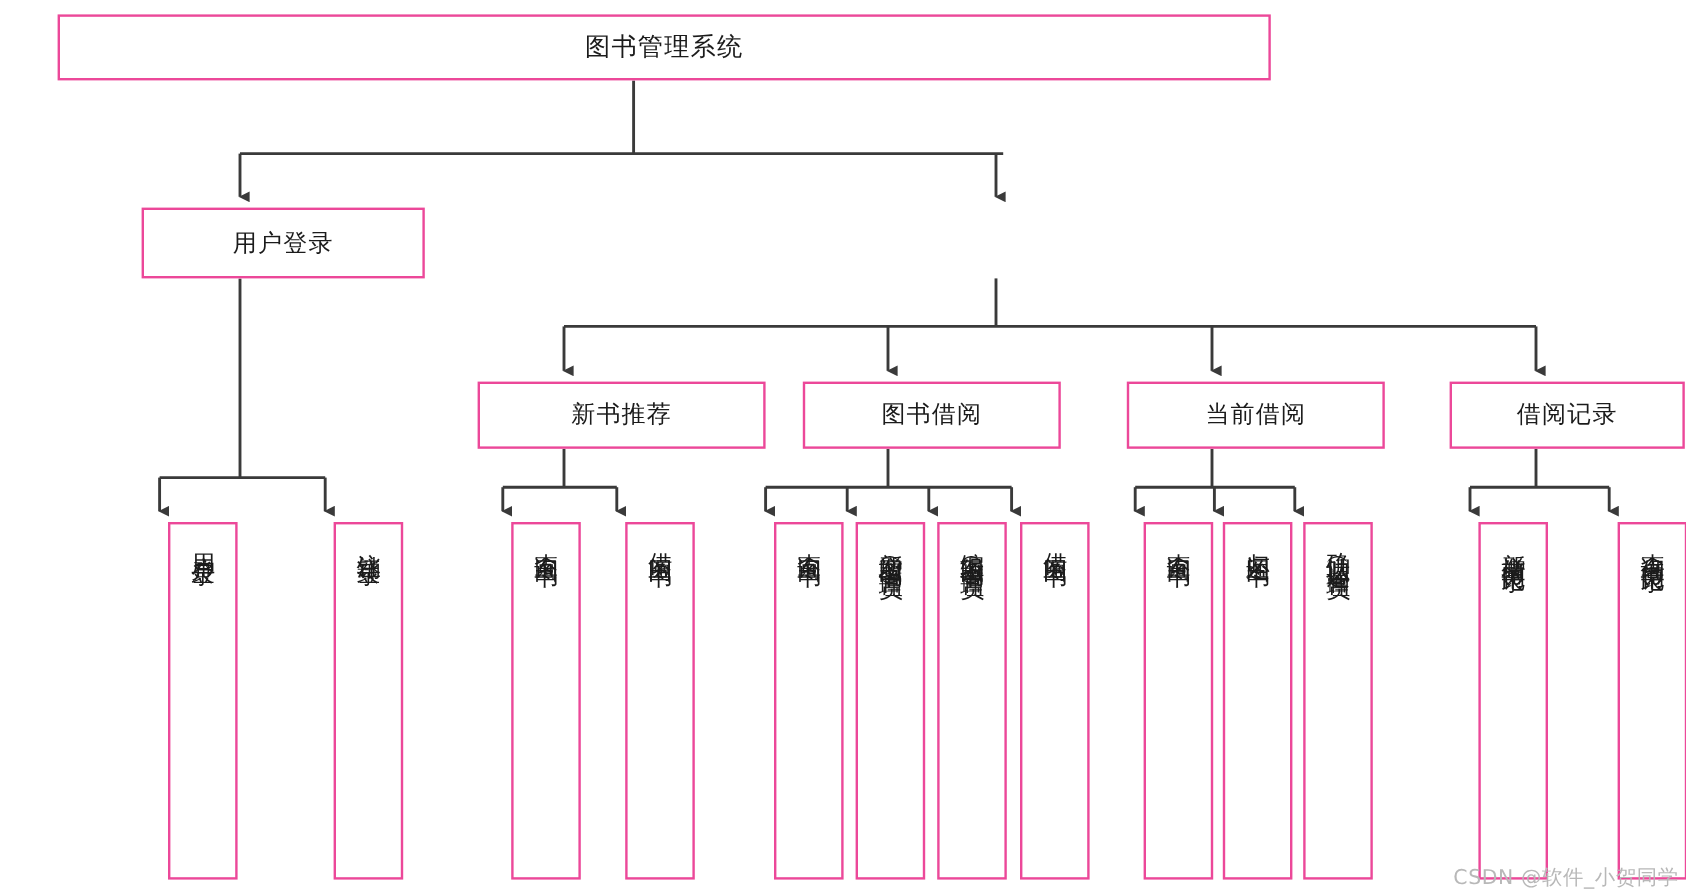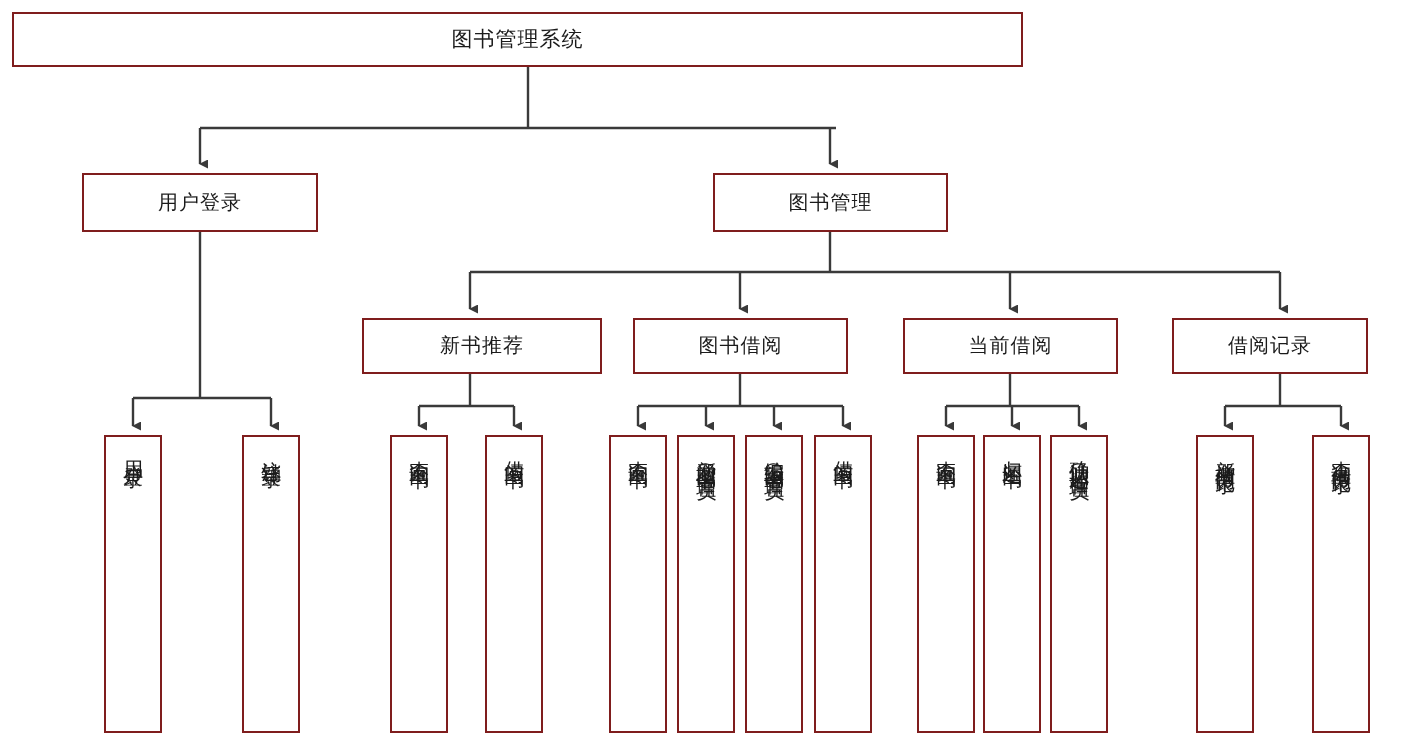--- a/index.html
+++ b/index.html
@@ -21,27 +21,28 @@
     position: absolute;
     left: 0;
     top: 0;
     width: 1405px;
     height: 747px;
     pointer-events: none;
   }
   .node {
     position: absolute;
     box-sizing: border-box;
-    border: 2px solid #7f1d1d;
+    border: 2px solid #ec4899;
     background: #ffffff;
     display: flex;
     align-items: center;
     justify-content: center;
     color: #1b1b1b;
     line-height: 1.08;
+    margin-left: 36px;
   }
   .node.root {
     font-size: 21px;
   }
   .node.lvl2 {
     font-size: 20px;
   }
   .node.lvl3 {
     font-size: 20px;
   }
@@ -127,23 +128,20 @@
     </g>
   </svg>
 
   <div class="node root" style="left:12px; top:12px; width:1011px; height:55px;">
     <span class="htext">图书管理系统</span>
   </div>
 
   <div class="node lvl2" style="left:82px; top:173px; width:236px; height:59px;">
     <span class="htext">用户登录</span>
   </div>
-  <div class="node lvl2" style="left:713px; top:173px; width:235px; height:59px;">
-    <span class="htext">图书管理</span>
-  </div>
 
   <div class="node lvl3" style="left:362px; top:318px; width:240px; height:56px;">
     <span class="htext">新书推荐</span>
   </div>
   <div class="node lvl3" style="left:903px; top:318px; width:215px; height:56px;">
     <span class="htext">当前借阅</span>
   </div>
   <div class="node lvl3" style="left:633px; top:318px; width:215px; height:56px;">
     <span class="htext">图书借阅</span>
   </div>
@@ -188,14 +186,15 @@
     <span class="vtext">确认归还（管理员）</span>
   </div>
 
   <div class="node leaf" style="left:1196px; top:435px; width:58px; height:298px;">
     <span class="vtext">新增借阅记录</span>
   </div>
   <div class="node leaf" style="left:1312px; top:435px; width:58px; height:298px;">
     <span class="vtext">查询借阅记录</span>
   </div>
 
+  <div class="watermark">CSDN @软件_小贺同学</div>
 
 </div>
 
 </body></html>

